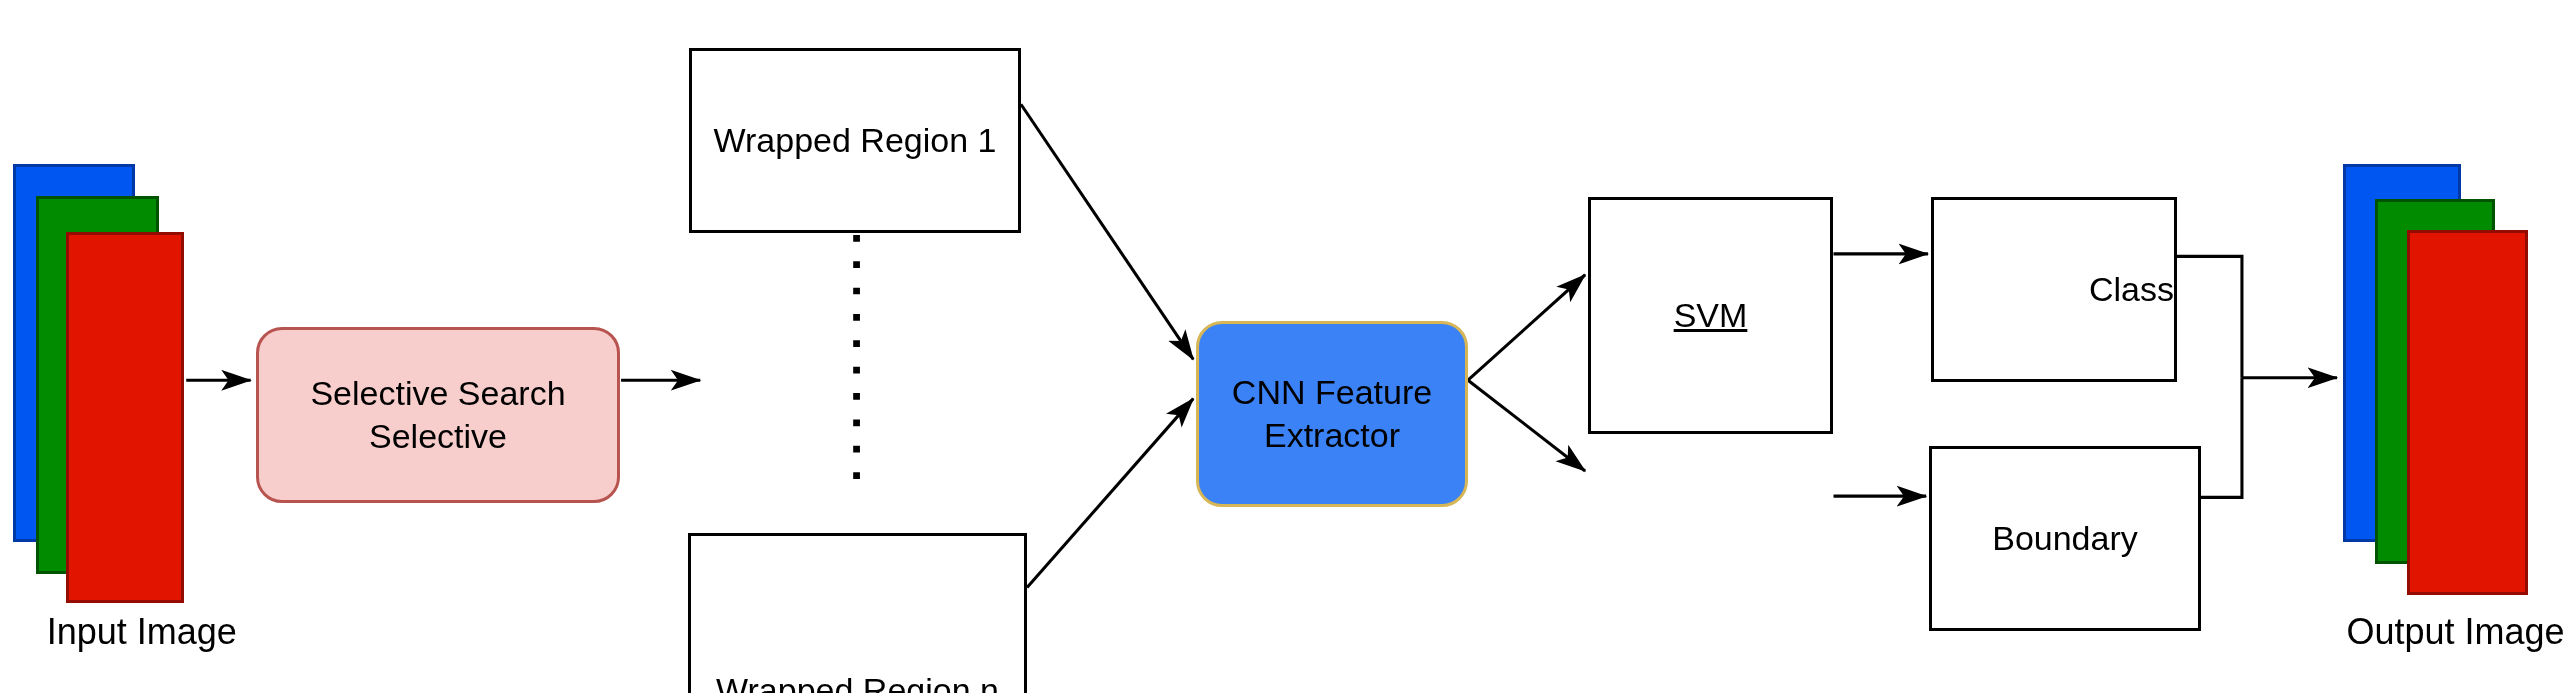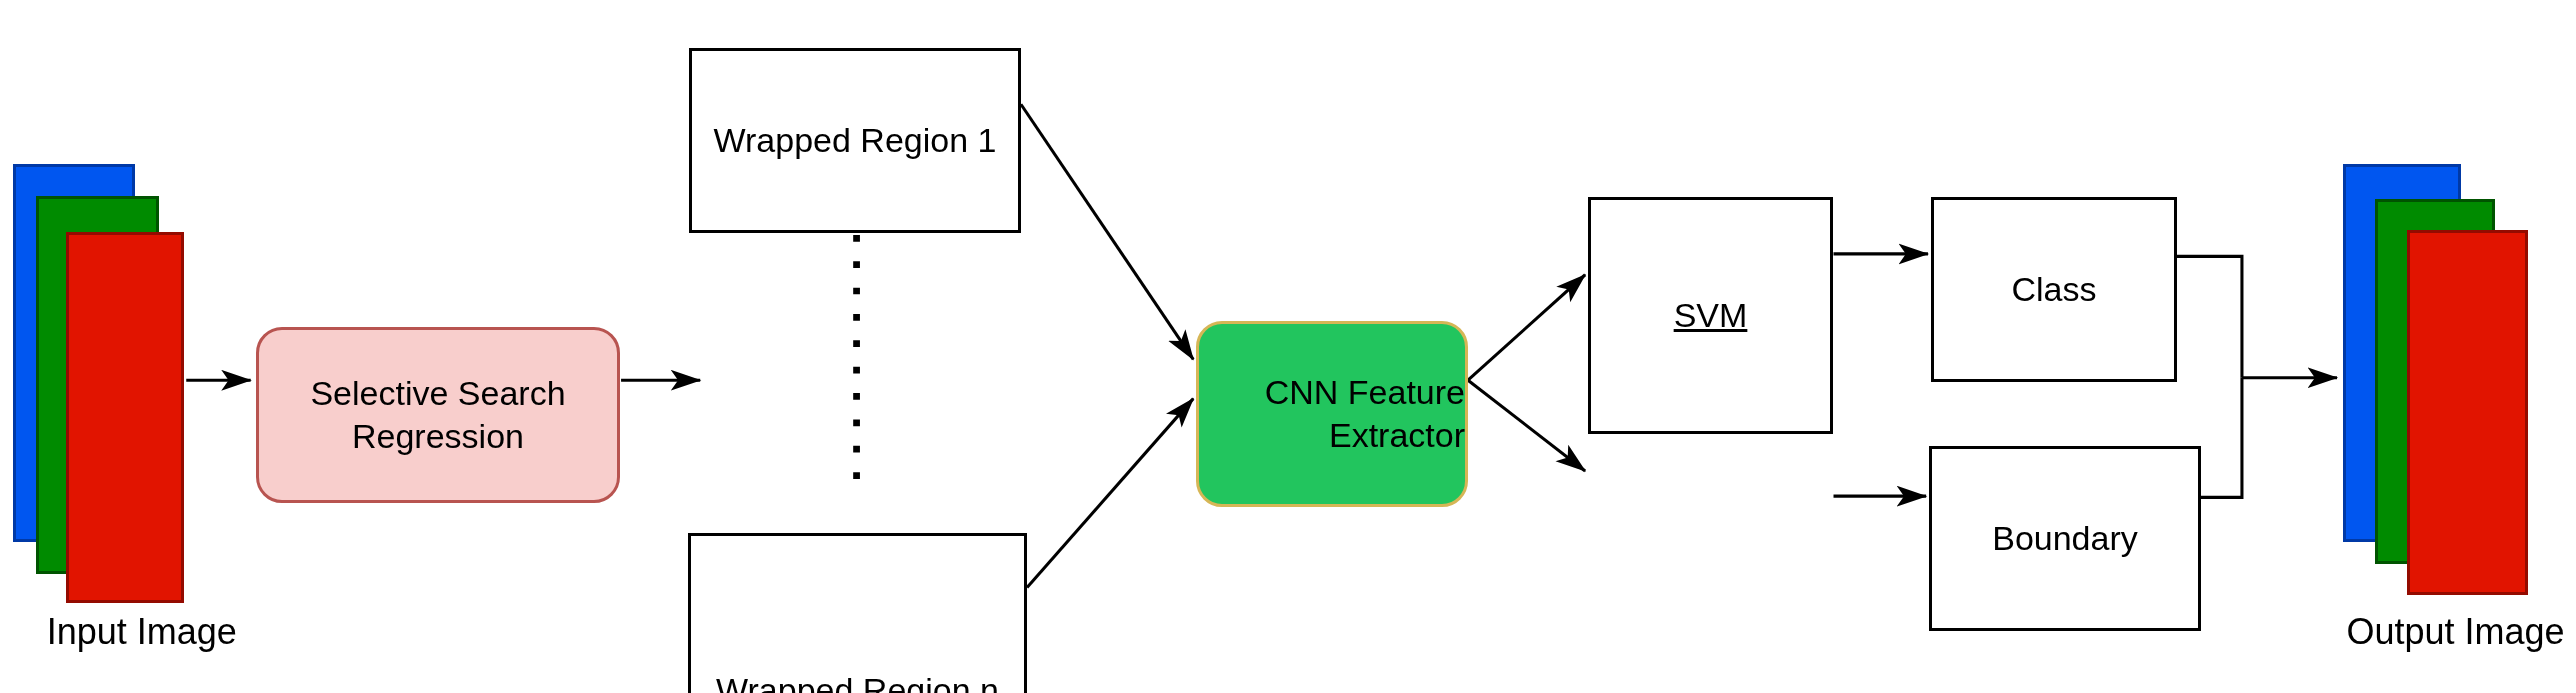--- a/index.html
+++ b/index.html
@@ -31,21 +31,21 @@
     text-align: center;
     color: #000000;
     font-size: 34px;
     line-height: 43px;
     background: #ffffff;
     border: 3.1px solid #000000;
     margin-top: 36px;
   }
   .node.rounded { border-radius: 26px; }
   .node.selective { background: #f8cecc; border-color: #b85450; }
-  .node.cnn       { background: #22c55e; border-color: #d6b656; align-items: flex-end; }
+  .node.cnn       { background: #3b82f6; border-color: #d6b656; }
   .layer-rect {
     position: absolute;
     box-sizing: border-box;
     border: 3.1px solid transparent;
   }
   .layer-blue  { background: #0056f0; border-color: #0039a6; }
   .layer-green { background: #008b00; border-color: #005400; }
   .layer-red   { background: #e11400; border-color: #940b00; }
   .stack-label {
     position: absolute;
@@ -93,41 +93,41 @@
     <line x1="3655" y1="616" x2="3810" y2="616" stroke="#000000" stroke-width="5" marker-end="url(#ah)"></line>
   </svg>
 
   <div class="layer-rect layer-blue" style="left:13px;  top:164px; width:122px; height:378px;"></div>
   <div class="layer-rect layer-green" style="left:36px;  top:196px; width:123px; height:378px;"></div>
   <div class="layer-rect layer-red" style="left:66px; top:232px; width:118px; height:371px;"></div>
   <div class="stack-label" style="left:-11.7px; top:612px;">Input Image</div>
 
   <div class="node rounded selective" style="left:256px; top:291px; width:364px; height:176px;">
     <span>Selective Search</span>
-    <span>Regression</span>
+    <span>Selective</span>
   </div>
 
   <div class="node" style="left:689px; top:11.7px; width:332px; height:185px;">
     <span>Wrapped Region 1</span>
   </div>
 
   <div class="node" style="left:688px; top:497px; width:339px; height:182px;justify-content:flex-end;">
     <span>Wrapped Region n</span>
   </div>
 
   <div class="node rounded cnn" style="left:1196px; top:285px; width:272px; height:186px;">
     <span>CNN Feature</span>
     <span>Extractor</span>
   </div>
 
   <div class="node" style="left:1588px; top:161px; width:245px; height:237px;text-decoration:underline;">
     <span>SVM</span>
   </div>
 
-  <div class="node" style="left:1931px; top:161px; width:246px; height:185px;">
+  <div class="node" style="left:1931px; top:161px; width:246px; height:185px;align-items:flex-end;">
     <span>Class</span>
   </div>
 
 
   <div class="node" style="left:1929px; top:410px; width:272px; height:185px;">
     <span>Boundary</span>
   </div>
 
   <div class="layer-rect layer-blue" style="left:2343px; top:164px; width:118px; height:378px;"></div>
   <div class="layer-rect layer-green" style="left:2375px; top:199px; width:120px; height:365px;"></div>

